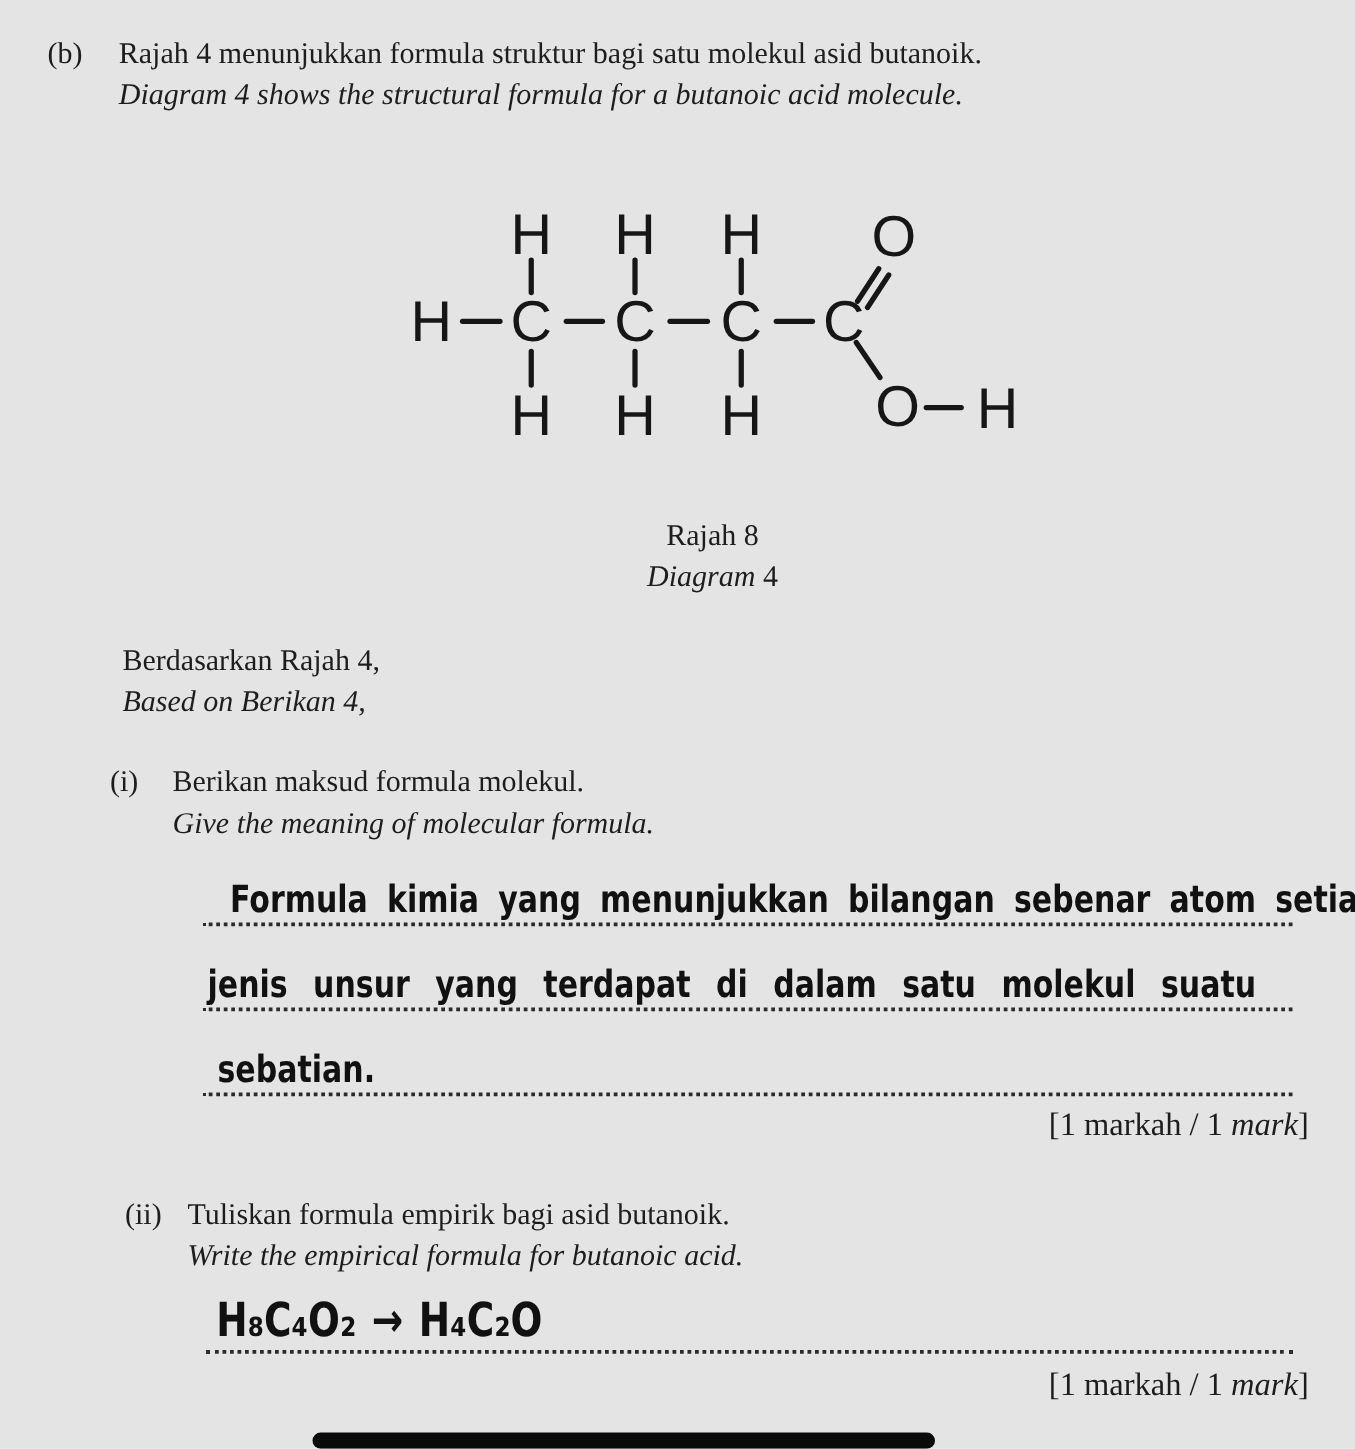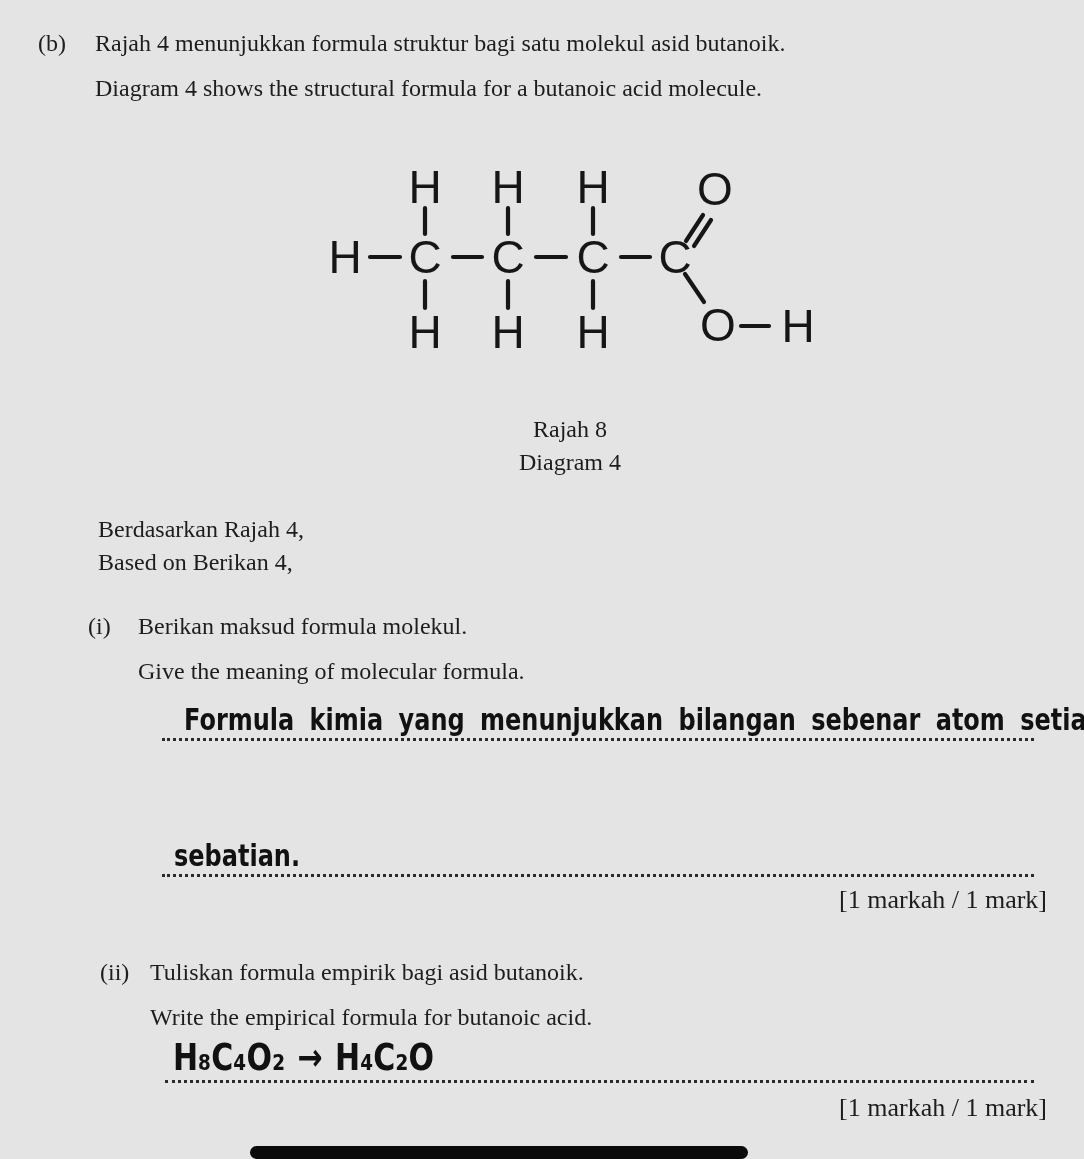--- a/index.html
+++ b/index.html
@@ -6,24 +6,24 @@
   .page {
     position: relative;
     width: 1084px;
     height: 1159px;
     background: #e5e4e5;
     font-family: "Liberation Serif", serif;
     color: #1d1d1d;
     overflow: hidden;
   }
   .serif-line { font-size: 24px; line-height: 33px; white-space: nowrap; }
-  .italic { }
+  .italic { font-style: italic; }
   .qblock { position: absolute; display: flex; }
   .qlabel { font-size: 24px; line-height: 33px; }
-  .qtext  { display: flex; flex-direction: column; gap: 12px; }
+  .qtext  { display: flex; flex-direction: column; }
 
   .q-header { left: 38px; top: 27px; }
   .q-header .qlabel { width: 57px; }
 
   .molecule { position: absolute; left: 310px; top: 150px; width: 520px; height: 212px; }
   .molecule text {
     font-family: "Liberation Sans", sans-serif;
     font-size: 46px;
     font-weight: 500;
     fill: #161616;
@@ -155,20 +155,23 @@
     <div class="qlabel serif-line">(i)</div>
     <div class="qtext">
       <div class="serif-line">Berikan maksud formula molekul.</div>
       <div class="serif-line italic">Give the meaning of molecular formula.</div>
     </div>
   </div>
 
   <div class="ans-line ans-1">
     <span class="hand">Formula kimia yang menunjukkan bilangan sebenar atom setiap.</span>
   </div>
+  <div class="ans-line ans-2">
+    <span class="hand">jenis unsur yang terdapat di dalam satu molekul suatu</span>
+  </div>
   <div class="ans-line ans-3">
     <span class="hand">sebatian.</span>
   </div>
 
   <div class="marks marks-i"><span>[1 markah / 1 </span><span class="italic">mark</span><span>]</span></div>
 
   <div class="qblock part-ii">
     <div class="qlabel serif-line">(ii)</div>
     <div class="qtext">
       <div class="serif-line">Tuliskan formula empirik bagi asid butanoik.</div>

